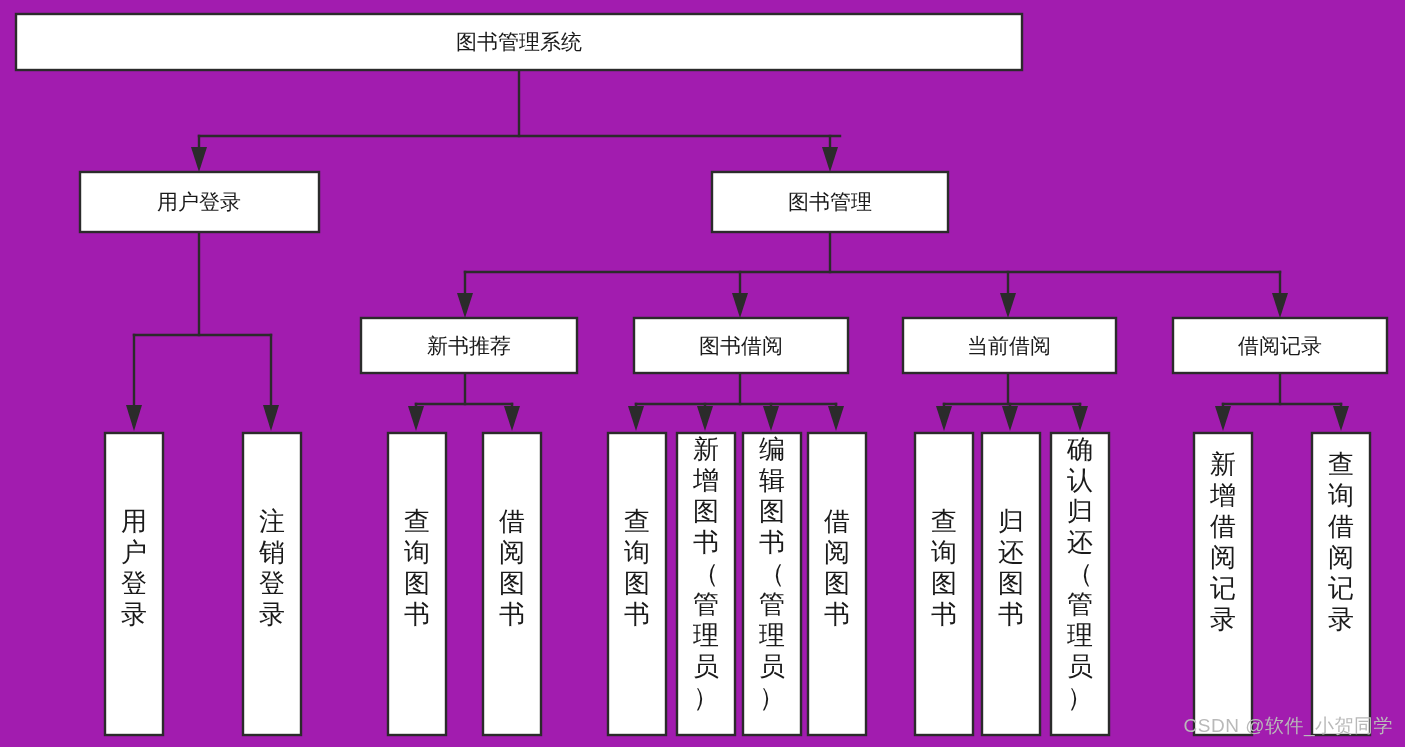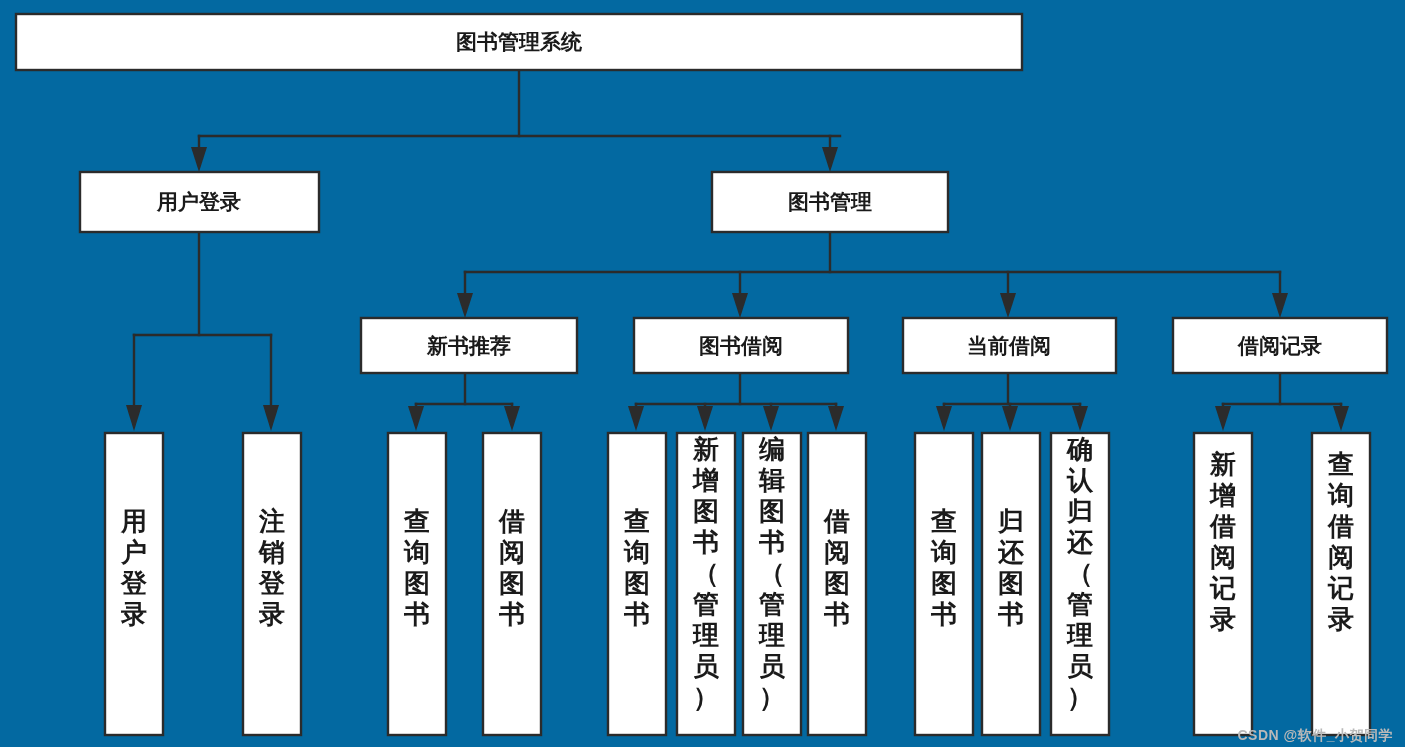--- a/index.html
+++ b/index.html
@@ -7,23 +7,22 @@
     padding: 0;
     background: #ffffff;
   }
   body {
     font-family: "Liberation Sans", "DejaVu Sans", sans-serif;
   }
   #stage {
     position: relative;
     width: 1405px;
     height: 747px;
-    background: #0369a1;
+    background: #a21caf;
     overflow: hidden;
-    font-weight: bold;
   }
   #diagram-svg {
     position: absolute;
     left: 0;
     top: 0;
     width: 1405px;
     height: 747px;
   }
   .node-rect {
     fill: #ffffff;
@@ -49,23 +48,23 @@
   }
   .node-label-v {
     font-family: "Liberation Sans", "DejaVu Sans", sans-serif;
     font-size: 26px;
     fill: #1a1a1a;
     text-anchor: middle;
   }
   #watermark {
     position: absolute;
     right: 12px;
-    bottom: 2px;
-    font-family: "Liberation Sans", "DejaVu Sans", sans-serif;
-    font-size: 14px;
+    bottom: 8px;
+    font-family: "Liberation Sans", "DejaVu Sans", sans-serif;
+    font-size: 19px;
     color: #b9b9b9;
     letter-spacing: 0.5px;
     white-space: nowrap;
     user-select: none;
   }
 </style>
 </head>
 <body>
 
 <div id="stage">

